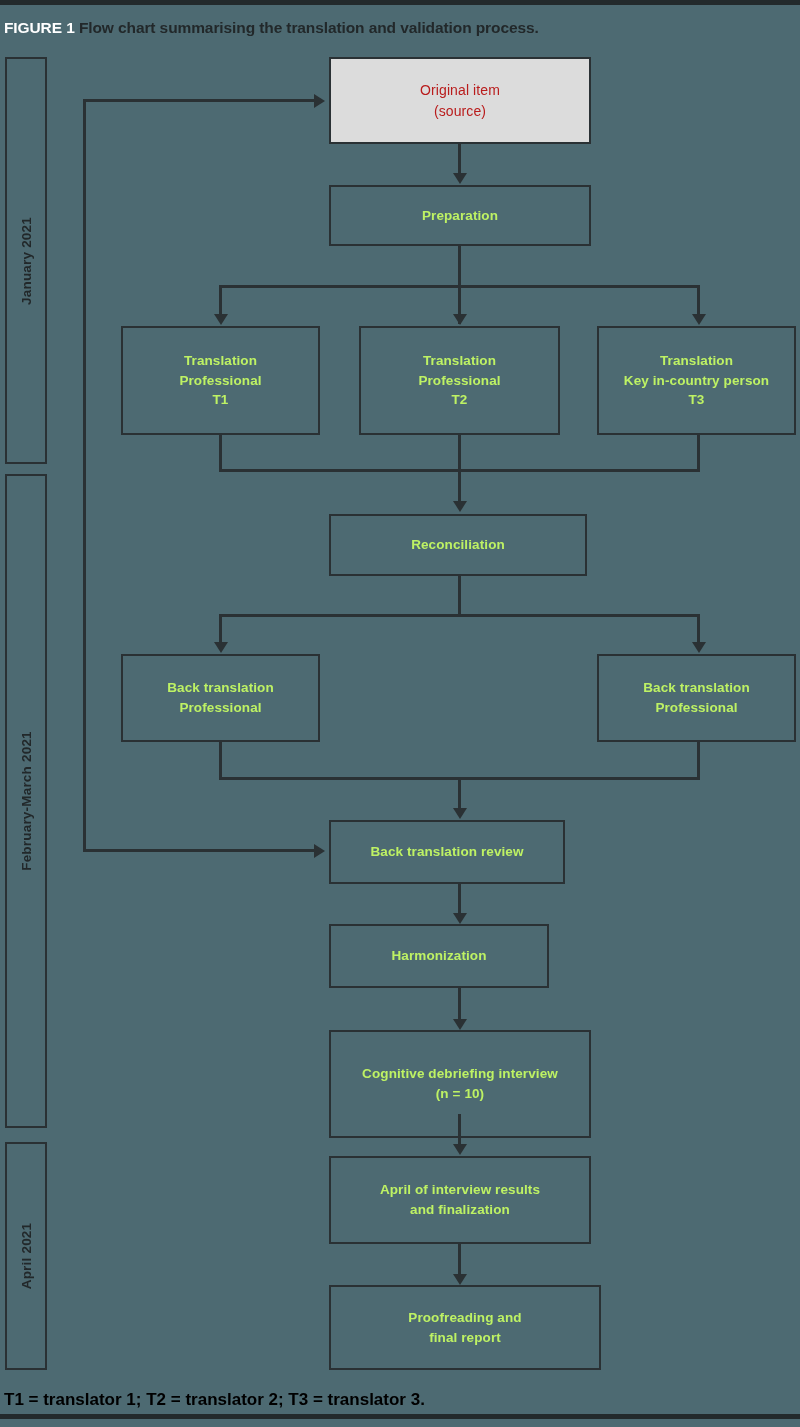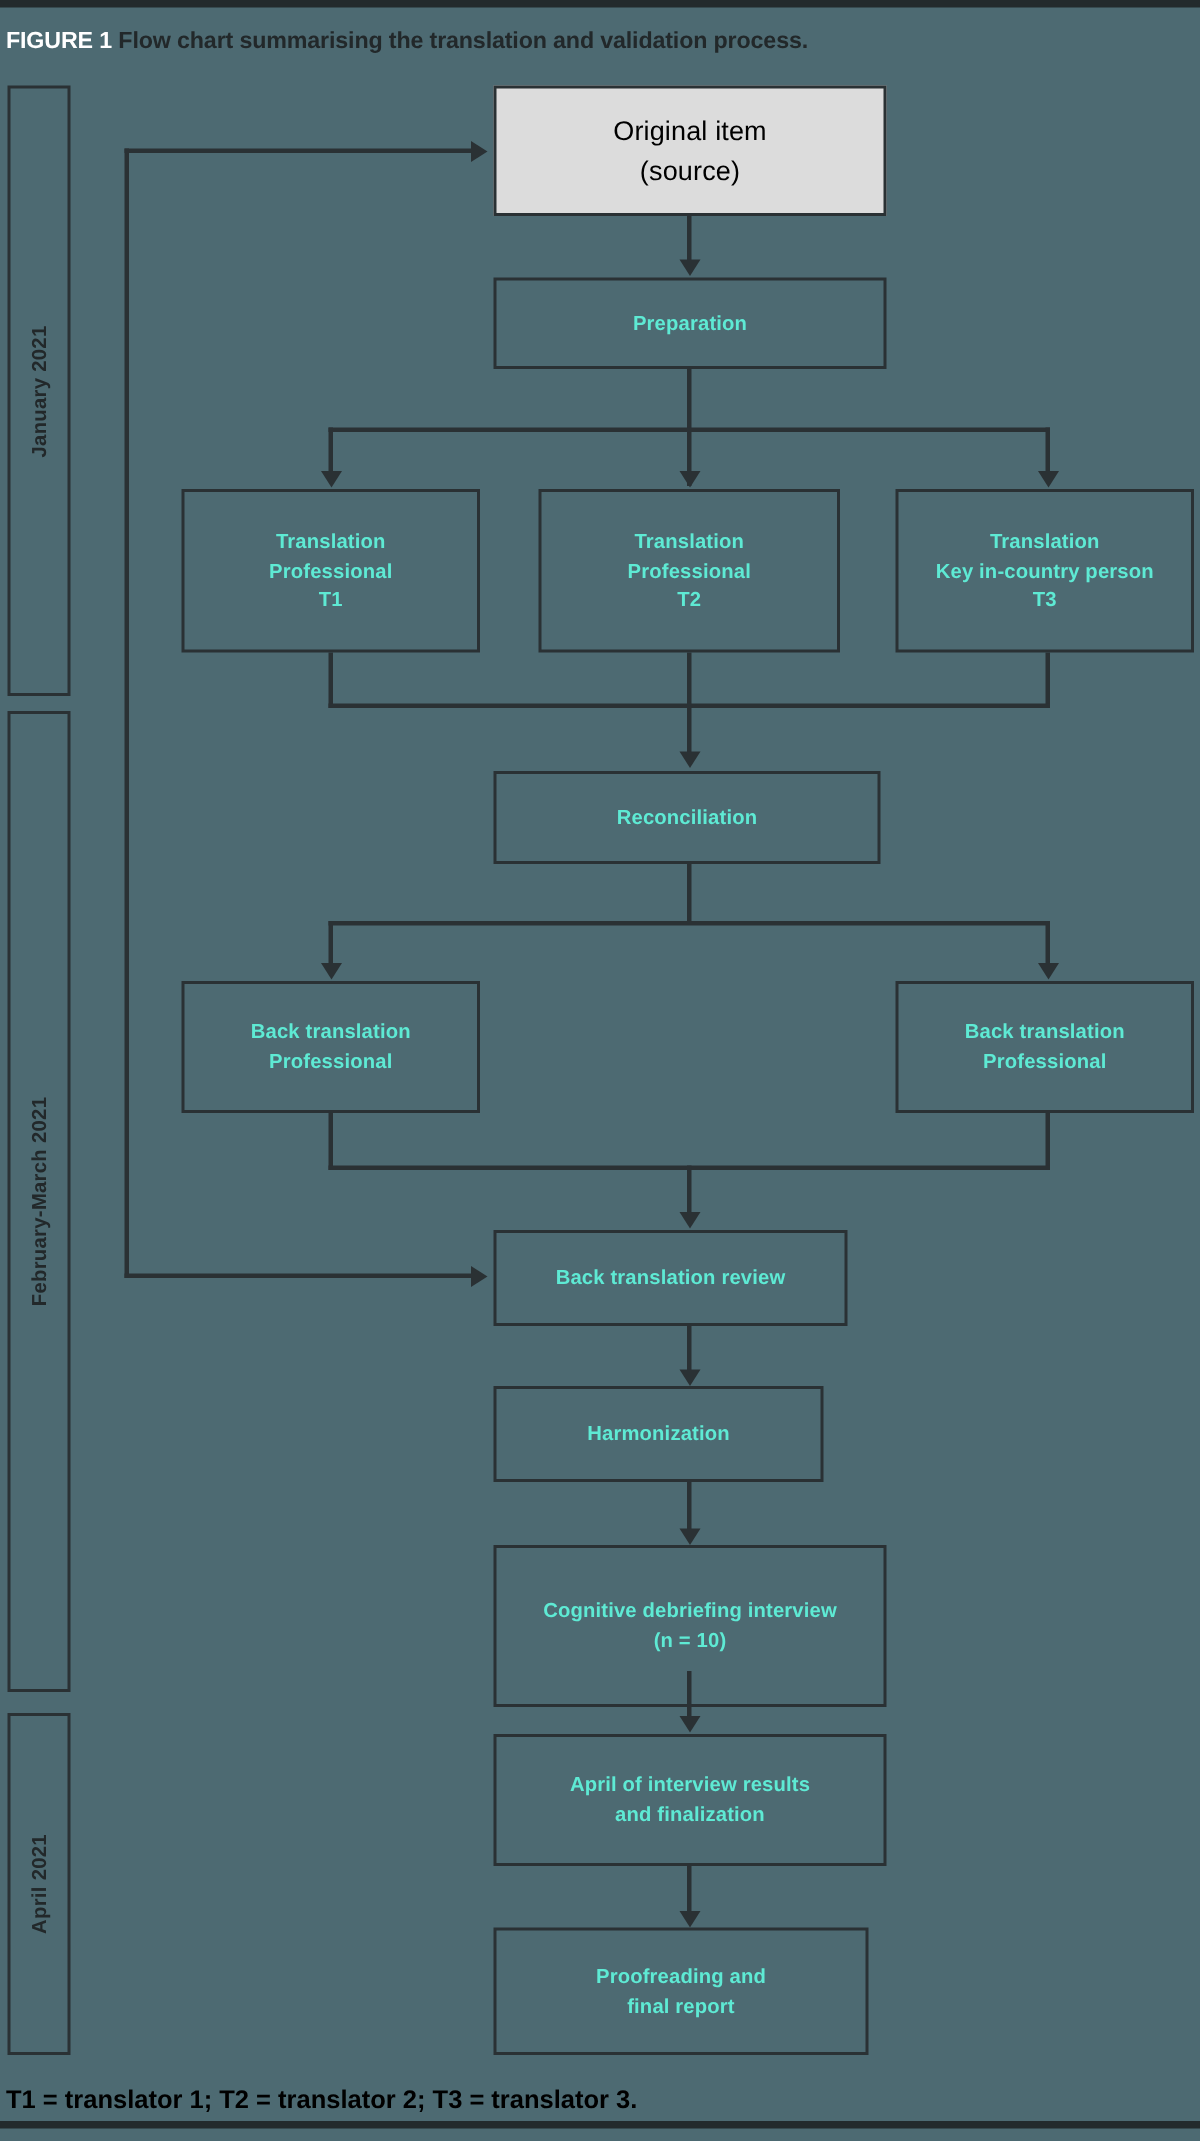--- a/index.html
+++ b/index.html
@@ -79,32 +79,32 @@
     border: 2.5px solid #2a3134;
     background: transparent;
     display: flex;
     align-items: center;
     justify-content: center;
     text-align: center;
   }
   .node .node-text {
     font-size: 13.5px;
     font-weight: bold;
-    color: #5eead4;
+    color: #bef264;
     line-height: 1.45;
     letter-spacing: 0.1px;
     white-space: pre-line;
   }
   .node.source {
     background: #dcdcdc;
   }
   .node.source .node-text {
     font-weight: normal;
-    color: #000000;
-    font-size: 18px;
+    color: #b91c1c;
+    font-size: 14px;
   }
 
   
   .seg-v {
     position: absolute;
     width: 3px;
     background: #2a3134;
   }
   .seg-h {
     position: absolute;
@@ -250,20 +250,20 @@
   <div class="node" style="left:329px; top:1030px; width:262px; height:108px;">
     <span class="node-text">Cognitive debriefing interview
 (n = 10)</span>
   </div>
 
   <div class="node" style="left:329px; top:1156px; width:262px; height:88px;">
     <span class="node-text">April of interview results
 and finalization</span>
   </div>
 
-  <div class="node" style="left:329px; top:1285px; width:250px; height:85px;">
+  <div class="node" style="left:329px; top:1285px; width:272px; height:85px;">
     <span class="node-text">Proofreading and
 final report</span>
   </div>
 
   <div class="footnote">T1 = translator 1; T2 = translator 2; T3 = translator 3.</div>
 
 </div>
 
 </body></html>

